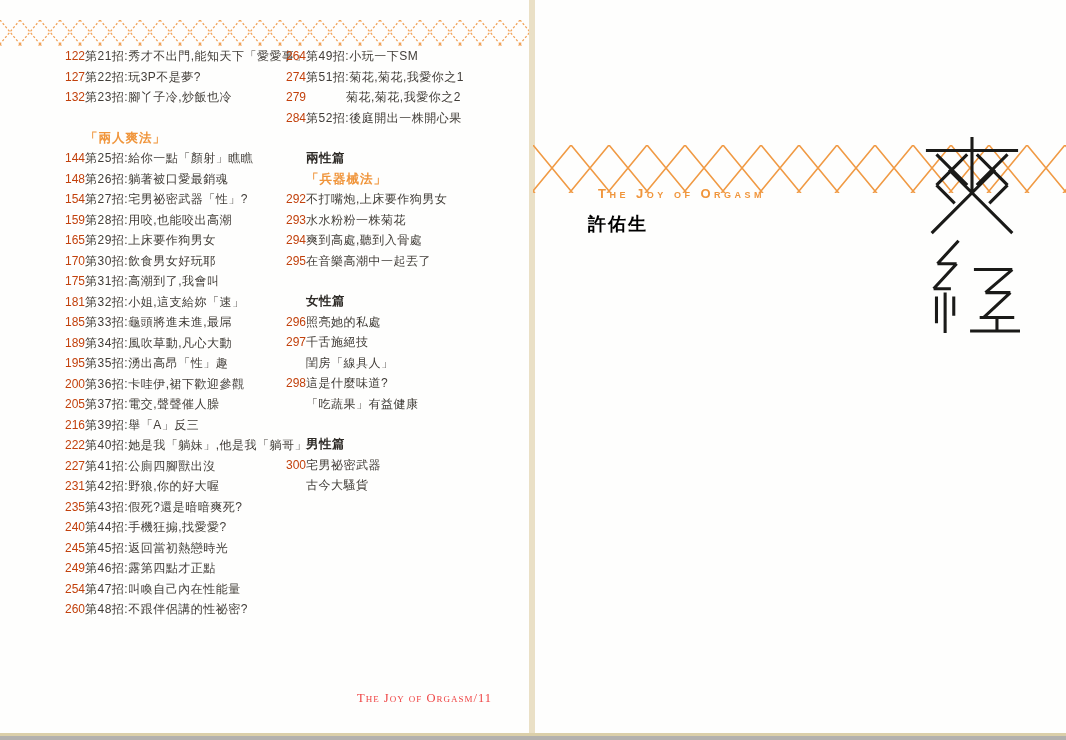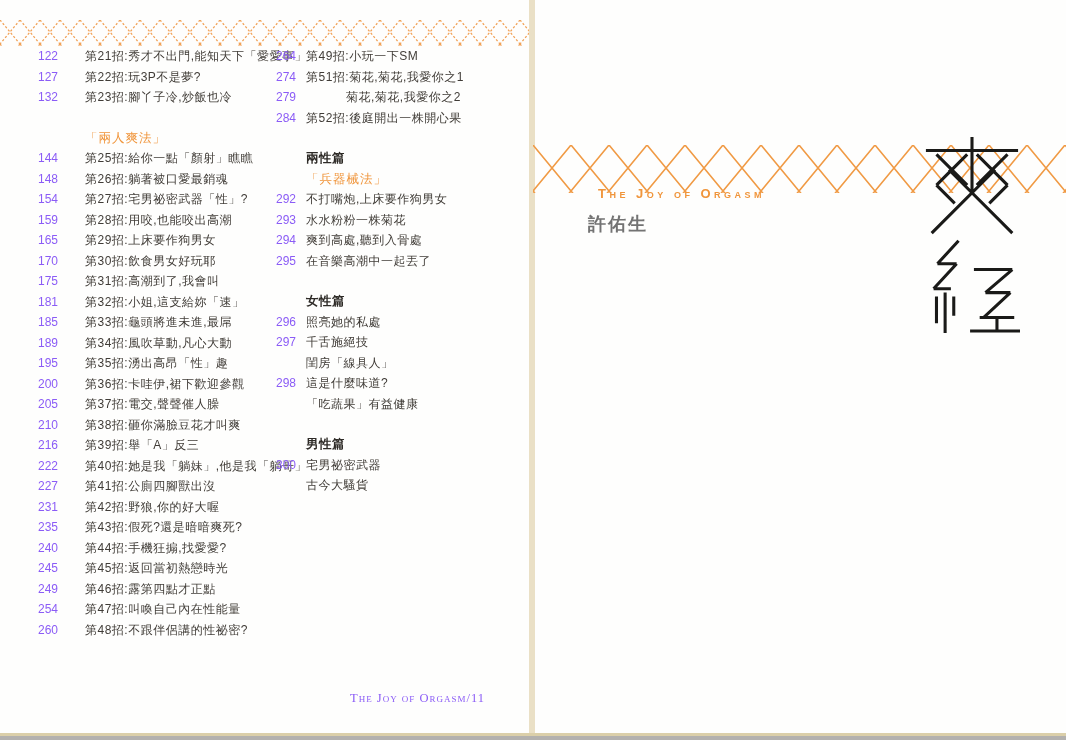--- a/index.html
+++ b/index.html
@@ -11,36 +11,36 @@
   
   .gutter{position:absolute;left:529px;top:0;width:6px;height:736px;background:#eae0c6;}
   .bottom-line{position:absolute;left:0;top:733px;width:1066px;height:3px;background:#dbcfa9;}
   .bottom-bar{position:absolute;left:0;top:736px;width:1066px;height:4px;background:#b3b1ae;}
   
   .toc-col{position:absolute;top:46px;white-space:nowrap;}
   .toc-col1{left:38px;}
   .toc-col2{left:276px;}
   .toc-row{height:20.5px;line-height:20.5px;font-size:12px;color:#403c37;}
   .toc-gap{height:20px;}
-  .pg{display:inline-block;color:#8b5cf6;font-size:12px;}
+  .pg{display:inline-block;color:#c2410c;font-size:12px;text-align:right;}
   .toc-col1 .pg{width:47px;}
   .toc-col2 .pg{width:30px;}
   .tt{letter-spacing:0.5px;}
-  .toc-header .tt{color:#f0953b;font-weight:normal;font-size:12.5px;letter-spacing:1px;}
+  .toc-header .tt{color:#f0953b;font-weight:bold;font-size:12.5px;letter-spacing:1px;}
   .toc-subheader .tt{font-weight:bold;color:#2e2b27;font-size:12.5px;}
   .indent .tt{padding-left:40px;}
   
-  .footer{position:absolute;left:273px;width:212px;top:691px;text-align:right;
+  .footer{position:absolute;left:280px;width:212px;top:691px;text-align:right;
           font-family:"Liberation Serif","DejaVu Serif",serif;font-variant:small-caps;
-          font-size:12.5px;letter-spacing:1px;color:#8b5cf6;}
+          font-size:12.5px;letter-spacing:1px;color:#ef4444;}
   
   .series-title{position:absolute;left:598px;top:186px;font-size:13px;font-weight:bold;
                 letter-spacing:3.5px;color:#f0953b;font-variant:small-caps;}
   .author{position:absolute;left:588px;top:212px;font-size:18px;font-weight:bold;
-          letter-spacing:2px;color:#737373;}
+          letter-spacing:2px;color:#000000;}
   .title-art{position:absolute;left:924px;top:131px;z-index:3;}
 </style>
 </head>
 <body>
 
 <div class="spread">
 
   <div>
 
     <svg class="band-left" width="529" height="26">
@@ -64,21 +64,20 @@
         <div class="toc-row"><span class="pg">159</span><span class="tt">第28招:用咬,也能咬出高潮</span></div>
         <div class="toc-row"><span class="pg">165</span><span class="tt">第29招:上床要作狗男女</span></div>
         <div class="toc-row"><span class="pg">170</span><span class="tt">第30招:飲食男女好玩耶</span></div>
         <div class="toc-row"><span class="pg">175</span><span class="tt">第31招:高潮到了,我會叫</span></div>
         <div class="toc-row"><span class="pg">181</span><span class="tt">第32招:小姐,這支給妳「速」</span></div>
         <div class="toc-row"><span class="pg">185</span><span class="tt">第33招:龜頭將進未進,最屌</span></div>
         <div class="toc-row"><span class="pg">189</span><span class="tt">第34招:風吹草動,凡心大動</span></div>
         <div class="toc-row"><span class="pg">195</span><span class="tt">第35招:湧出高昂「性」趣</span></div>
         <div class="toc-row"><span class="pg">200</span><span class="tt">第36招:卡哇伊,裙下歡迎參觀</span></div>
         <div class="toc-row"><span class="pg">205</span><span class="tt">第37招:電交,聲聲催人臊</span></div>
-        <div class="toc-row"><span class="pg">210</span><span class="tt">第38招:砸你滿臉豆花才叫爽</span></div>
         <div class="toc-row"><span class="pg">216</span><span class="tt">第39招:舉「A」反三</span></div>
         <div class="toc-row"><span class="pg">222</span><span class="tt">第40招:她是我「躺妹」,他是我「躺哥」</span></div>
         <div class="toc-row"><span class="pg">227</span><span class="tt">第41招:公廁四腳獸出沒</span></div>
         <div class="toc-row"><span class="pg">231</span><span class="tt">第42招:野狼,你的好大喔</span></div>
         <div class="toc-row"><span class="pg">235</span><span class="tt">第43招:假死?還是暗暗爽死?</span></div>
         <div class="toc-row"><span class="pg">240</span><span class="tt">第44招:手機狂搧,找愛愛?</span></div>
         <div class="toc-row"><span class="pg">245</span><span class="tt">第45招:返回當初熱戀時光</span></div>
         <div class="toc-row"><span class="pg">249</span><span class="tt">第46招:露第四點才正點</span></div>
         <div class="toc-row"><span class="pg">254</span><span class="tt">第47招:叫喚自己內在性能量</span></div>
         <div class="toc-row"><span class="pg">260</span><span class="tt">第48招:不跟伴侶講的性祕密?</span></div>

